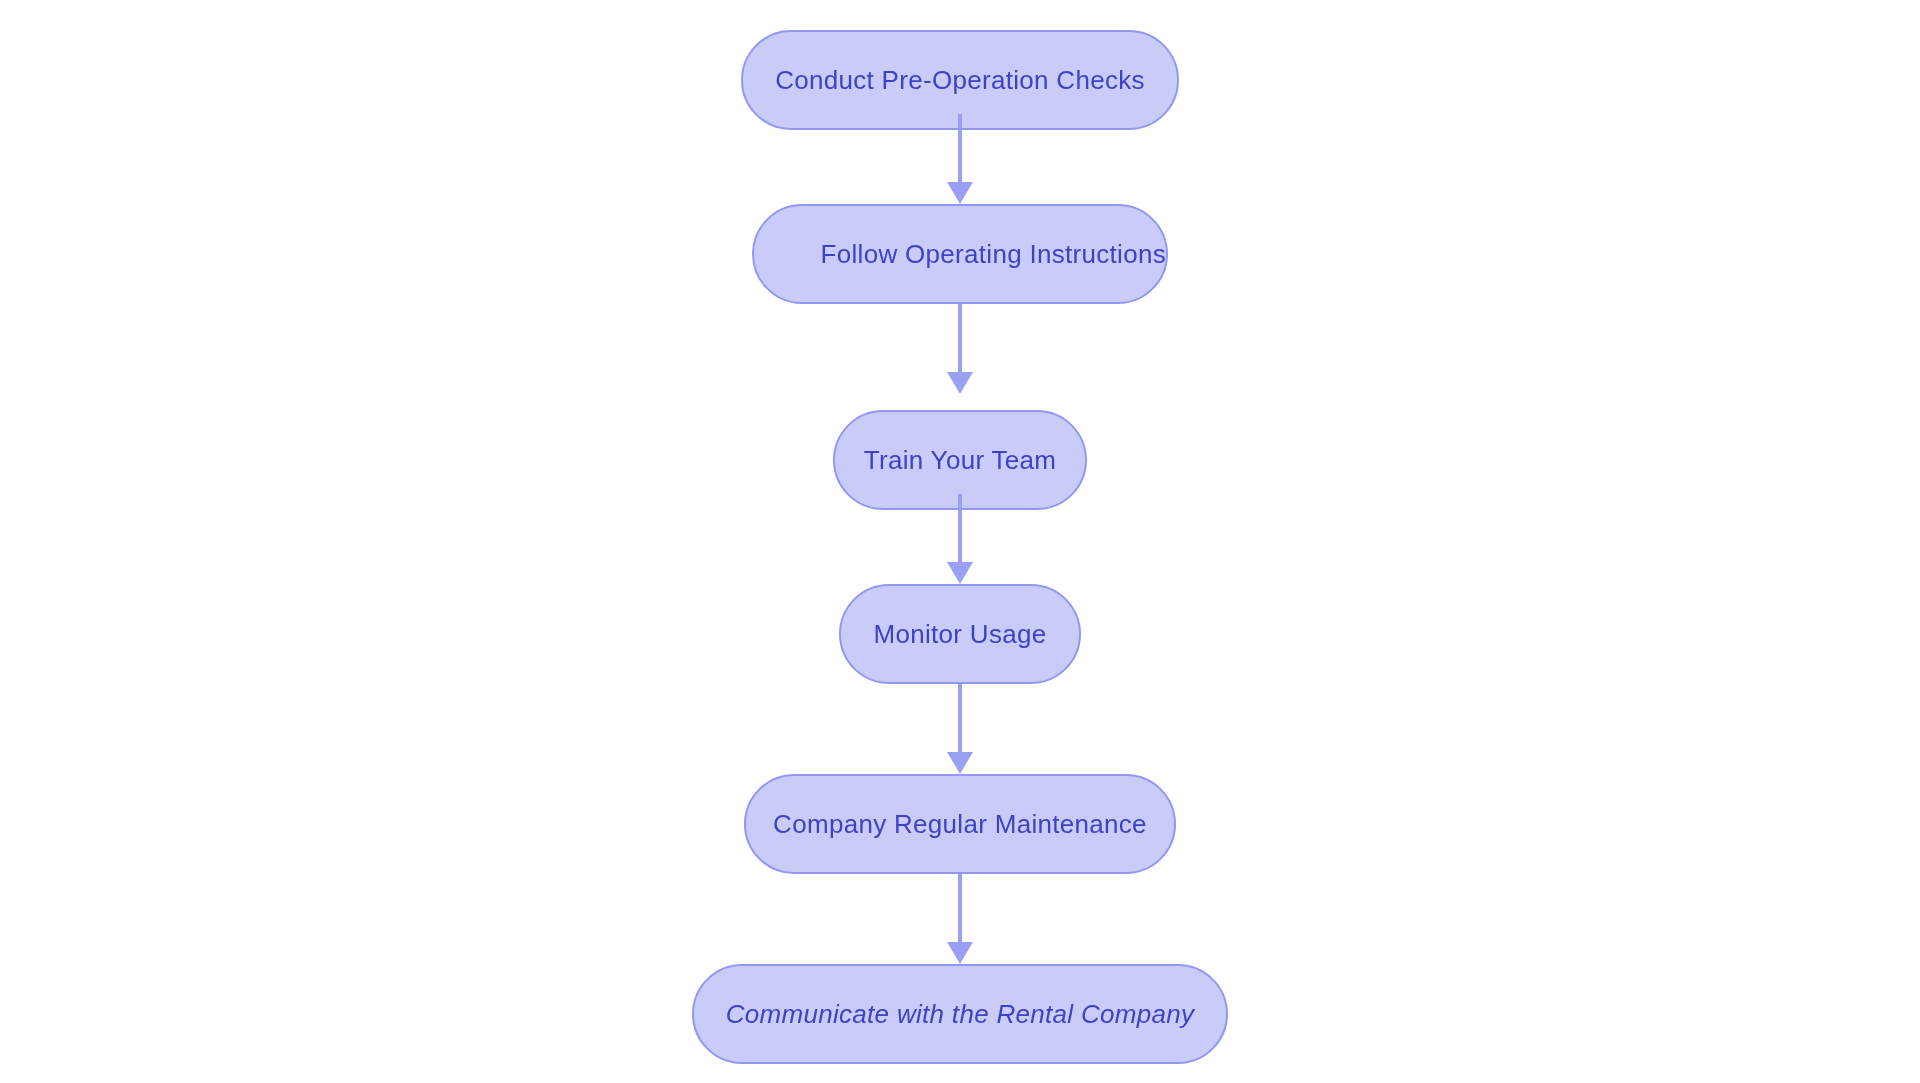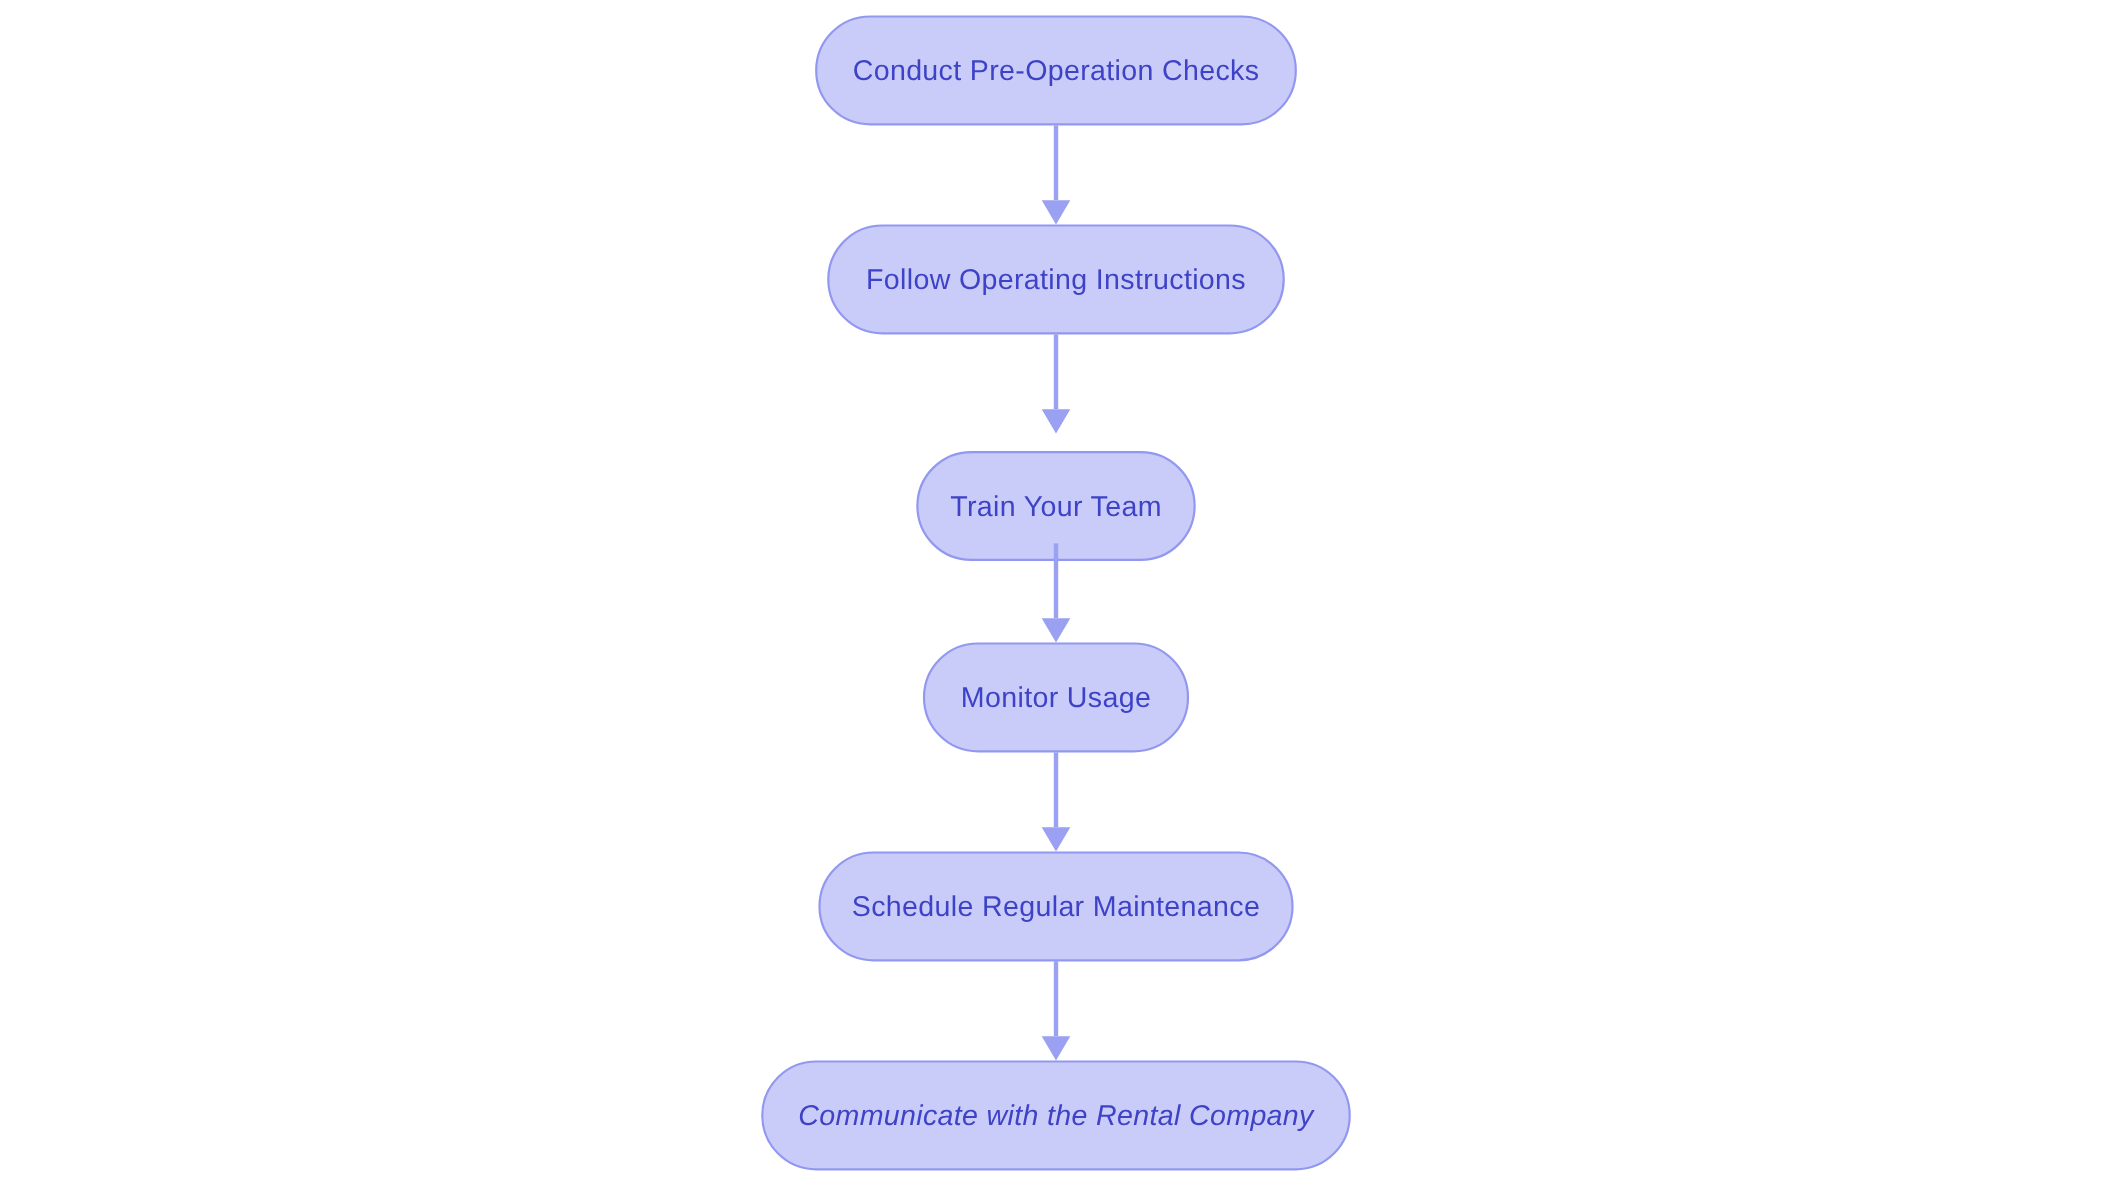--- a/index.html
+++ b/index.html
@@ -33,22 +33,22 @@
     align-items: center;
     justify-content: center;
   }
   .node-label {
     color: var(--node-text);
     font-size: 26px;
     letter-spacing: 0.3px;
     white-space: nowrap;
     text-align: center;
   }
-  .node-1 { top: 14px;  width: 438px; }
-  .node-2 { top: 204px; width: 416px; }
+  .node-1 { top: 30px;  width: 438px; }
+  .node-2 { top: 204px; width: 416px; justify-content: flex-end; }
   .node-3 { top: 410px; width: 254px; }
   .node-4 { top: 584px; width: 242px; align-items: center; }
   .node-5 { top: 774px; width: 432px; }
   .node-6 { top: 964px; width: 536px; font-style: italic; }
   .arrow {
     position: absolute;
     left: 50%;
     transform: translateX(-50%);
     height: 90px;
     display: flex;
@@ -107,21 +107,21 @@
   <div class="node node-4">
     <span class="node-label">Monitor Usage</span>
   </div>
 
   <div class="arrow arrow-4">
     <div class="connector-line"></div>
     <div class="arrow-head"></div>
   </div>
 
   <div class="node node-5">
-    <span class="node-label">Schedule Regular Maintenance</span>
+    <span class="node-label">Company Regular Maintenance</span>
   </div>
 
   <div class="arrow arrow-5">
     <div class="connector-line"></div>
     <div class="arrow-head"></div>
   </div>
 
   <div class="node node-6">
     <span class="node-label">Communicate with the Rental Company</span>
   </div>

